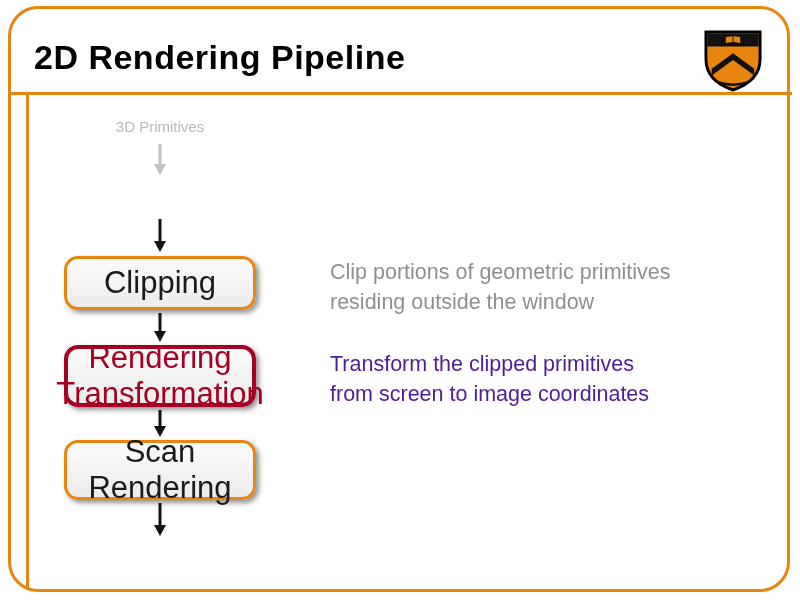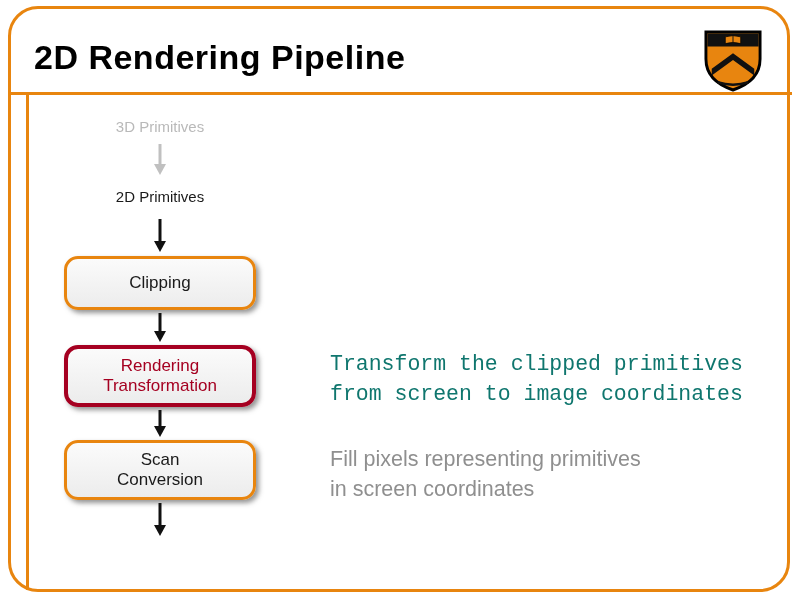--- a/index.html
+++ b/index.html
@@ -73,36 +73,36 @@
     background: linear-gradient(#fbfbfb, #ececec);
     box-shadow: 3px 3px 5px rgba(60,60,60,0.55);
     display: flex;
     align-items: center;
     justify-content: center;
     text-align: center;
   }
   .stage-box.orange { border: 3px solid #E8850F; }
   .stage-box.red    { border: 4px solid #A50021; }
   .box-label {
-    font-size: 17px;
+    font-size: 31px;
     color: #1a1a1a;
     white-space: pre-line;
     line-height: 1.15;
   }
   .stage-box.red .box-label { color: #A50021; }
   .desc {
     position: absolute;
     left: 330px;
     width: 450px;
     font-size: 21.5px;
     line-height: 1.38;
     white-space: pre-line;
   }
   .desc.gray { color: #8f8f8f; }
-  .desc.red  { color: #0f766e; font-family: Liberation Mono, monospace; }
+  .desc.red  { color: #4c1d95; }
 </style>
 </head>
 <body>
 
 <div class="slide">
 
   <div class="frame"></div>
   <div class="h-rule"></div>
   <div class="v-rule"></div>
 
@@ -117,21 +117,20 @@
     <path d="M14 54 Q30 59 46 54" stroke="#111111" stroke-width="2.5" fill="none"></path>
   </svg>
 
   <div class="flow-label muted" style="top:118px">3D Primitives</div>
 
   <svg class="arrow" style="top:144px" width="14" height="32" viewBox="0 0 14 32">
     <line x1="7" y1="0" x2="7" y2="21" stroke="#c0c0c0" stroke-width="3"></line>
     <polygon points="1,20 13,20 7,31" fill="#c0c0c0"></polygon>
   </svg>
 
-  <div class="flow-label dark" style="top:188px">2D Primitives</div>
 
   <svg class="arrow" style="top:219px" width="14" height="34" viewBox="0 0 14 34">
     <line x1="7" y1="0" x2="7" y2="23" stroke="#111" stroke-width="3"></line>
     <polygon points="1,22 13,22 7,33" fill="#111"></polygon>
   </svg>
 
   <div class="stage-box orange" style="top:256px; height:54px">
     <span class="box-label">Clipping</span>
   </div>
 
@@ -145,29 +144,29 @@
 Transformation</span>
   </div>
 
   <svg class="arrow" style="top:410px" width="14" height="28" viewBox="0 0 14 28">
     <line x1="7" y1="0" x2="7" y2="17" stroke="#111" stroke-width="3"></line>
     <polygon points="1,16 13,16 7,27" fill="#111"></polygon>
   </svg>
 
   <div class="stage-box orange" style="top:440px; height:60px">
     <span class="box-label">Scan
-Conversion</span>
+Rendering</span>
   </div>
 
   <svg class="arrow" style="top:503px" width="14" height="34" viewBox="0 0 14 34">
     <line x1="7" y1="0" x2="7" y2="23" stroke="#111" stroke-width="3"></line>
     <polygon points="1,22 13,22 7,33" fill="#111"></polygon>
   </svg>
 
 
+  <div class="desc gray" style="top:258px">Clip portions of geometric primitives
+residing outside the window</div>
 
   <div class="desc red" style="top:350px">Transform the clipped primitives
 from screen to image coordinates</div>
 
-  <div class="desc gray" style="top:445px">Fill pixels representing primitives
-in screen coordinates</div>
 
 </div>
 
 </body></html>

